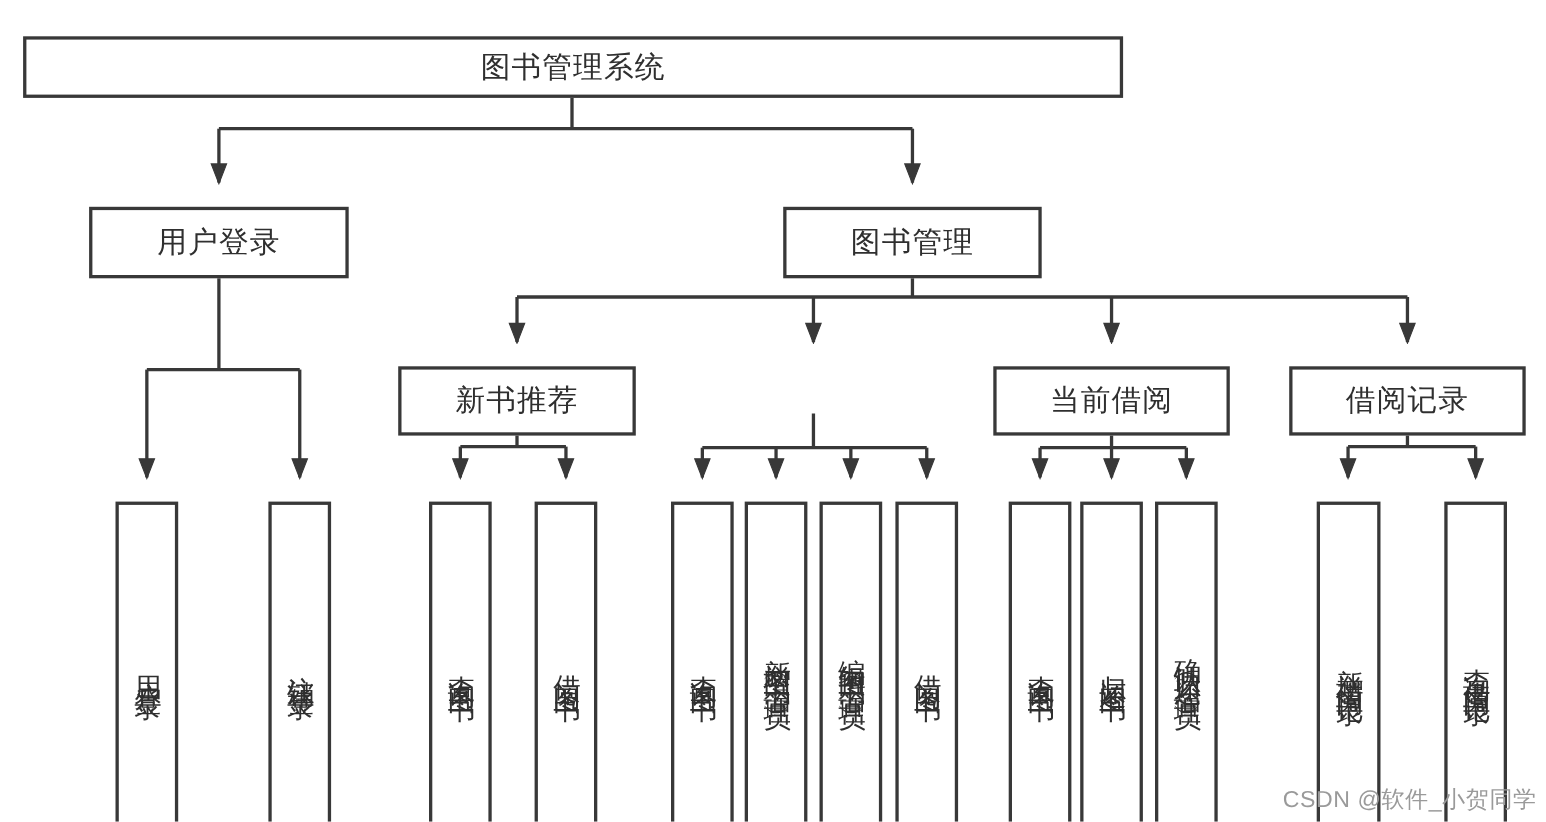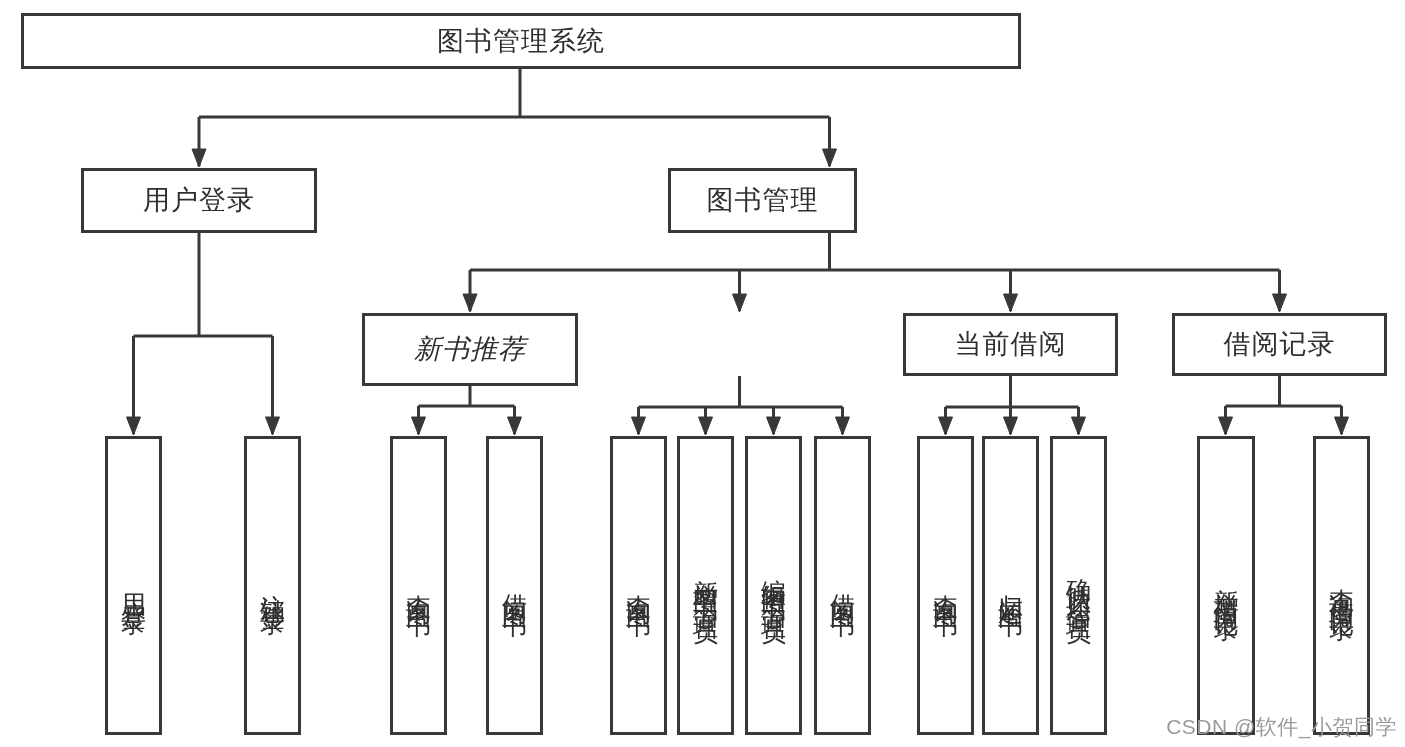--- a/index.html
+++ b/index.html
@@ -25,20 +25,21 @@
   .node {
     position: absolute;
     box-sizing: border-box;
     border: 3px solid #383838;
     background: #ffffff;
     color: #2f2f2f;
     display: flex;
     align-items: center;
     justify-content: center;
     text-align: center;
+    margin-top: 20px;
   }
   .h-node {
     font-size: 27px;
     letter-spacing: 1px;
     line-height: 1;
     white-space: nowrap;
   }
   .v-node {
     writing-mode: vertical-rl;
     text-orientation: mixed;
@@ -105,25 +106,25 @@
     </g>
   </svg>
 
   <div class="node h-node" style="left:21px; top:13px; width:1000px; height:56px;">
     <span>图书管理系统</span>
   </div>
 
   <div class="node h-node" style="left:81px; top:168px; width:236px; height:65px;">
     <span>用户登录</span>
   </div>
-  <div class="node h-node" style="left:668px; top:168px; width:189px; height:65px;text-align:right;">
+  <div class="node h-node" style="left:712px; top:168px; width:235px; height:65px;text-align:right;">
     <span>图书管理</span>
   </div>
 
-  <div class="node h-node" style="left:362px; top:313px; width:216px; height:73px;font-style:italic;">
+  <div class="node h-node" style="left:362px; top:313px; width:216px; height:63px;">
     <span>新书推荐</span>
   </div>
   <div class="node h-node" style="left:903px; top:313px; width:215px; height:63px;">
     <span>当前借阅</span>
   </div>
   <div class="node h-node" style="left:1172px; top:313px; width:215px; height:63px;">
     <span>借阅记录</span>
   </div>
 
   <div class="node v-node" style="left:105px; top:436px; width:57px; height:299px;">

